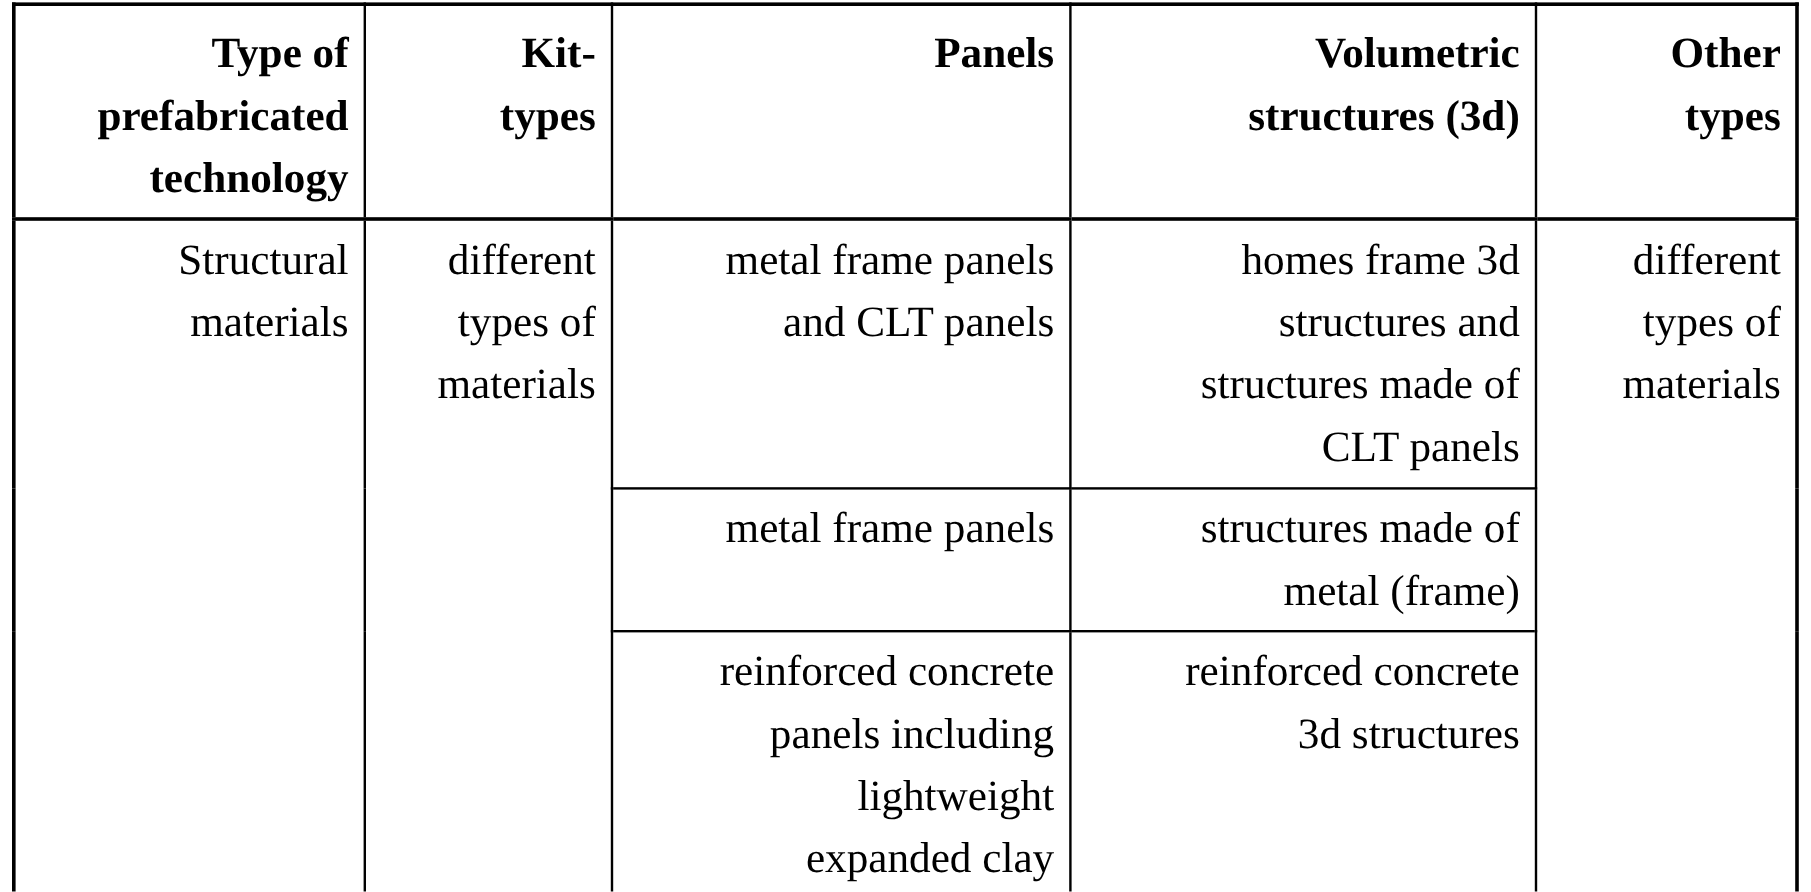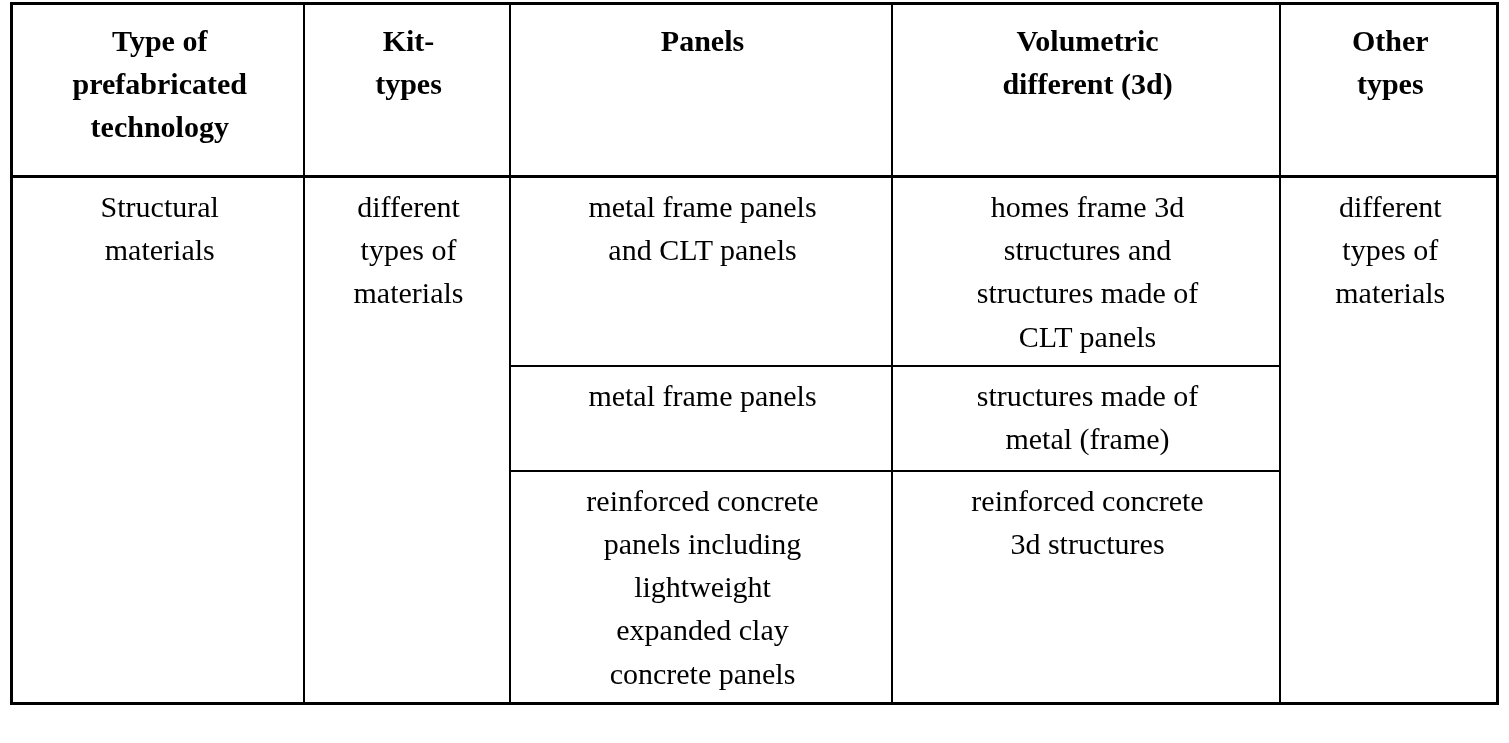--- a/index.html
+++ b/index.html
@@ -15,23 +15,23 @@
     border-collapse: collapse;
     table-layout: fixed;
     width: 1486px;
     margin: 2px 0 0 10px;
     border: 3px solid #000000;
   }
   .doc-table th,
   .doc-table td {
     border: 2px solid #000000;
     vertical-align: top;
-    text-align: center;
+    text-align: right;
     color: #000000;
-    font-size: 30px;
+    font-size: 36px;
     line-height: 1.44;
     padding: 7px 12px 7px 16px;
     white-space: pre-line;
     overflow: hidden;
   }
   .doc-table thead th {
     font-weight: bold;
     border-bottom-width: 3px;
     padding-top: 14px;
   }
@@ -53,21 +53,21 @@
   </colgroup>
   <thead>
     <tr>
       <th>Type of
 prefabricated
 technology</th>
       <th>Kit-
 types</th>
       <th>Panels</th>
       <th>Volumetric
-different (3d)</th>
+structures (3d)</th>
       <th>Other
 types</th>
     </tr>
   </thead>
   <tbody>
     <tr class="row-1">
       <td rowspan="3">Structural
 materials</td>
       <td rowspan="3">different
 types of

